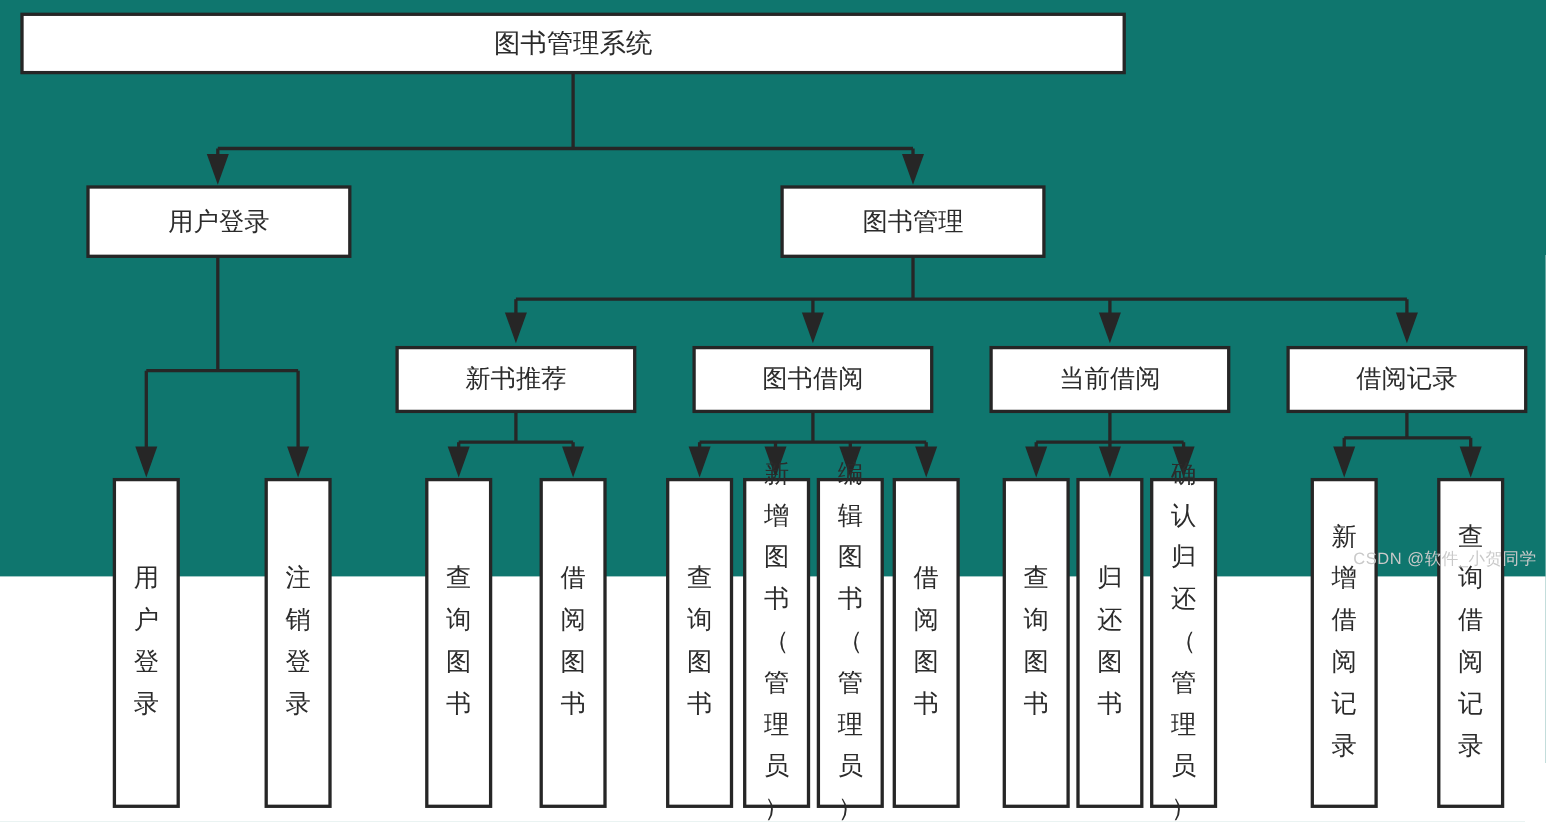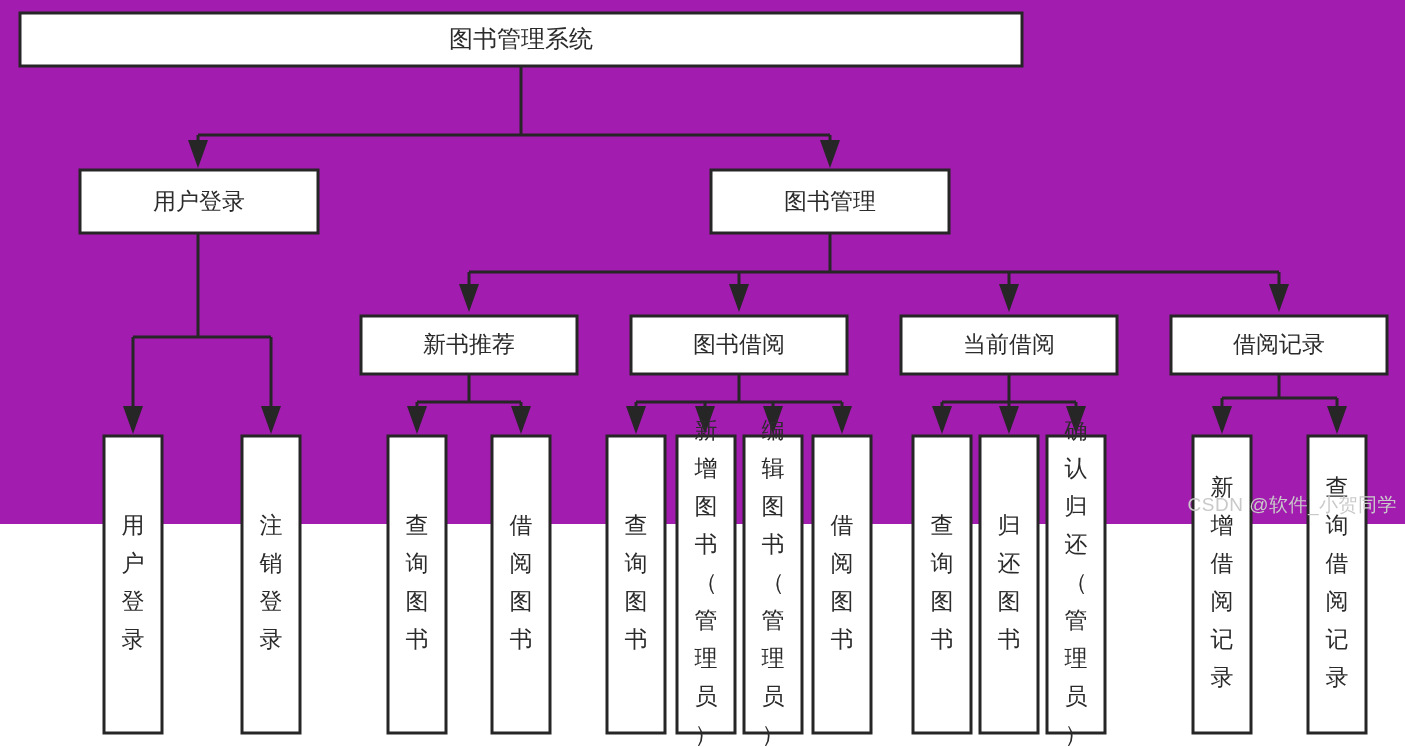--- a/index.html
+++ b/index.html
@@ -11,21 +11,21 @@
   body {
     font-family: "Liberation Sans", "DejaVu Sans", sans-serif;
     width: 1405px;
     height: 747px;
     overflow: hidden;
   }
   #diagram-root {
     position: relative;
     width: 1405px;
     height: 524px;
-    background: #a21caf;
+    background: #0f766e;
   }
   svg#diagram-svg {
     position: absolute;
     top: 0;
     left: 0;
     width: 1405px;
     height: 747px;
     display: block;
   }
   .node-box {
@@ -57,21 +57,21 @@
   }
   .arrow-head {
     fill: #262626;
     stroke: none;
   }
   .watermark {
     position: absolute;
     right: 8px;
     bottom: 6px;
     color: #c9c9c9;
-    font-size: 19px;
+    font-size: 15px;
     font-family: "Liberation Sans", "DejaVu Sans", sans-serif;
     letter-spacing: 0.5px;
     white-space: nowrap;
     user-select: none;
   }
 </style>
 </head>
 <body>
 
 <div id="diagram-root">

